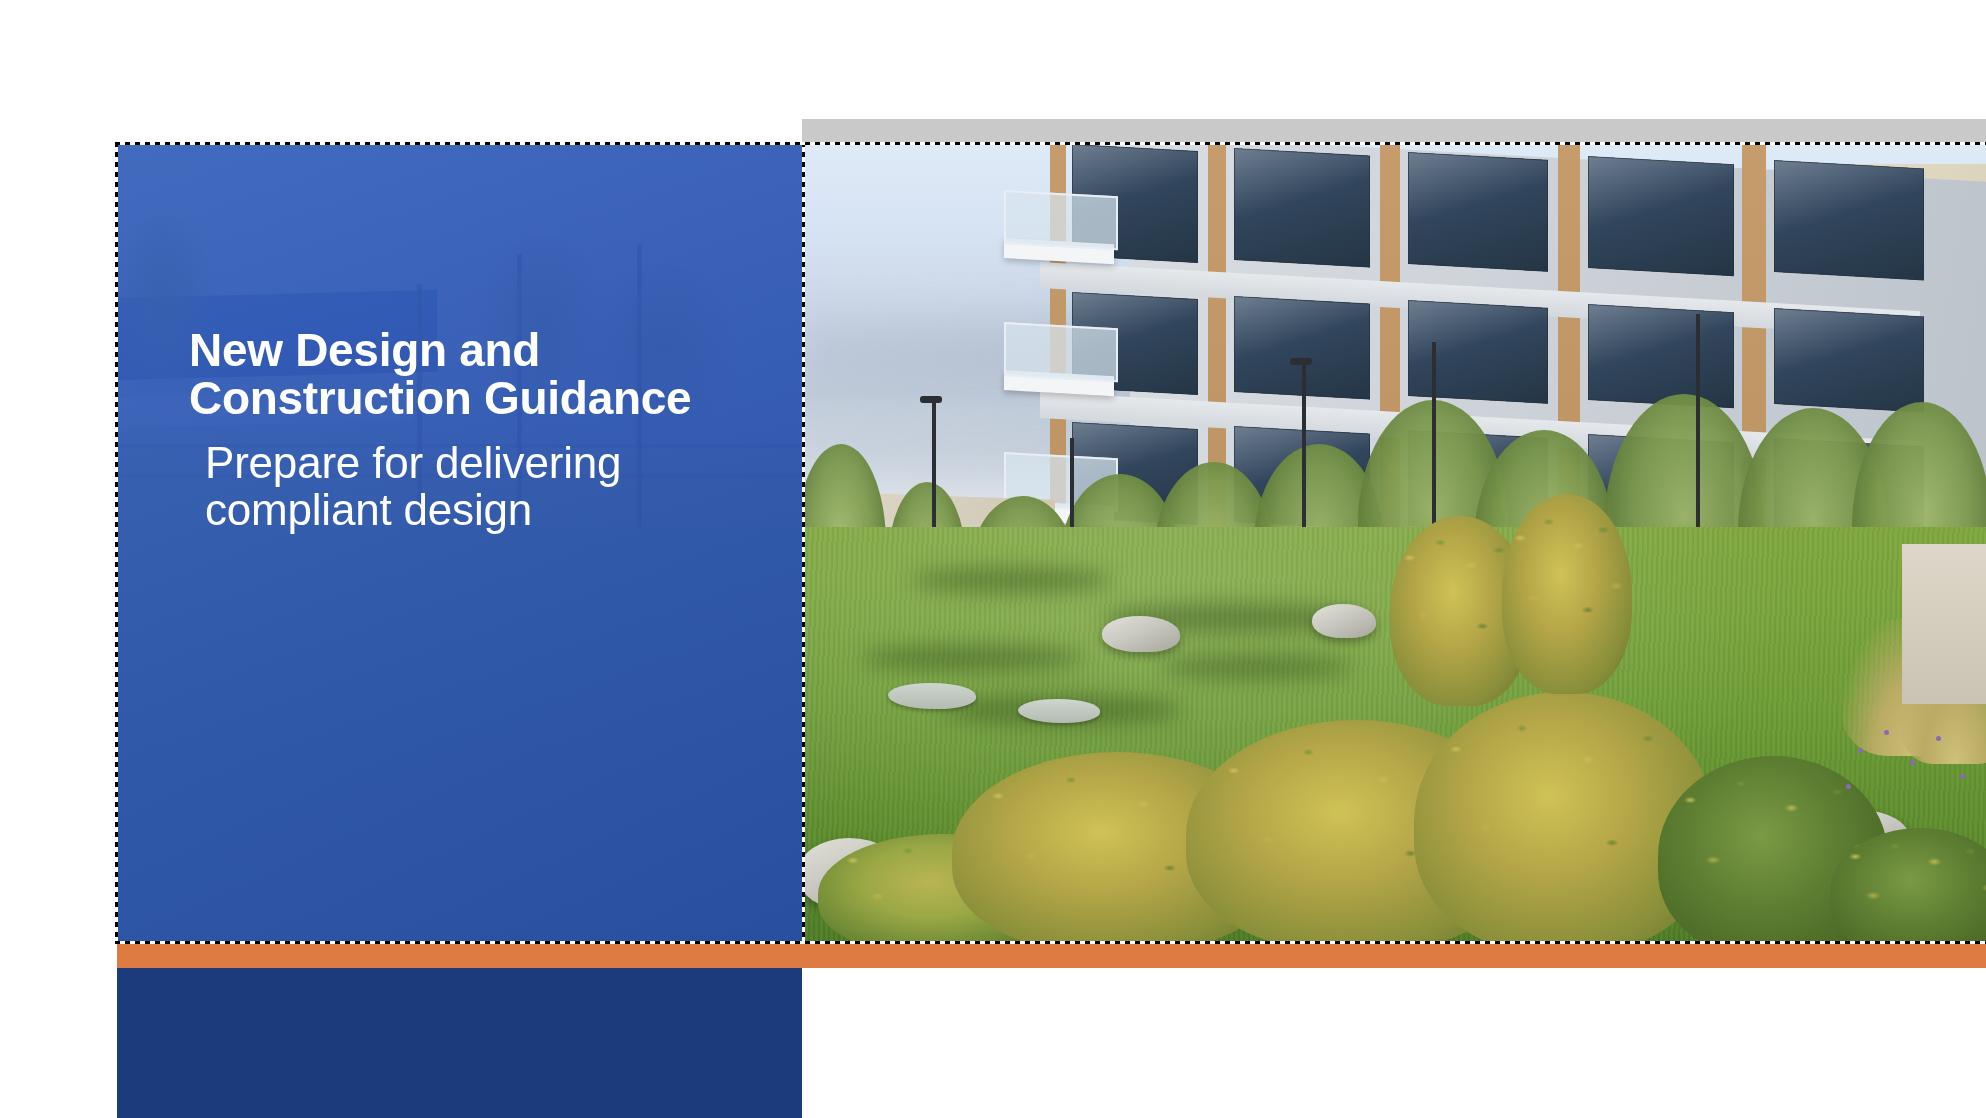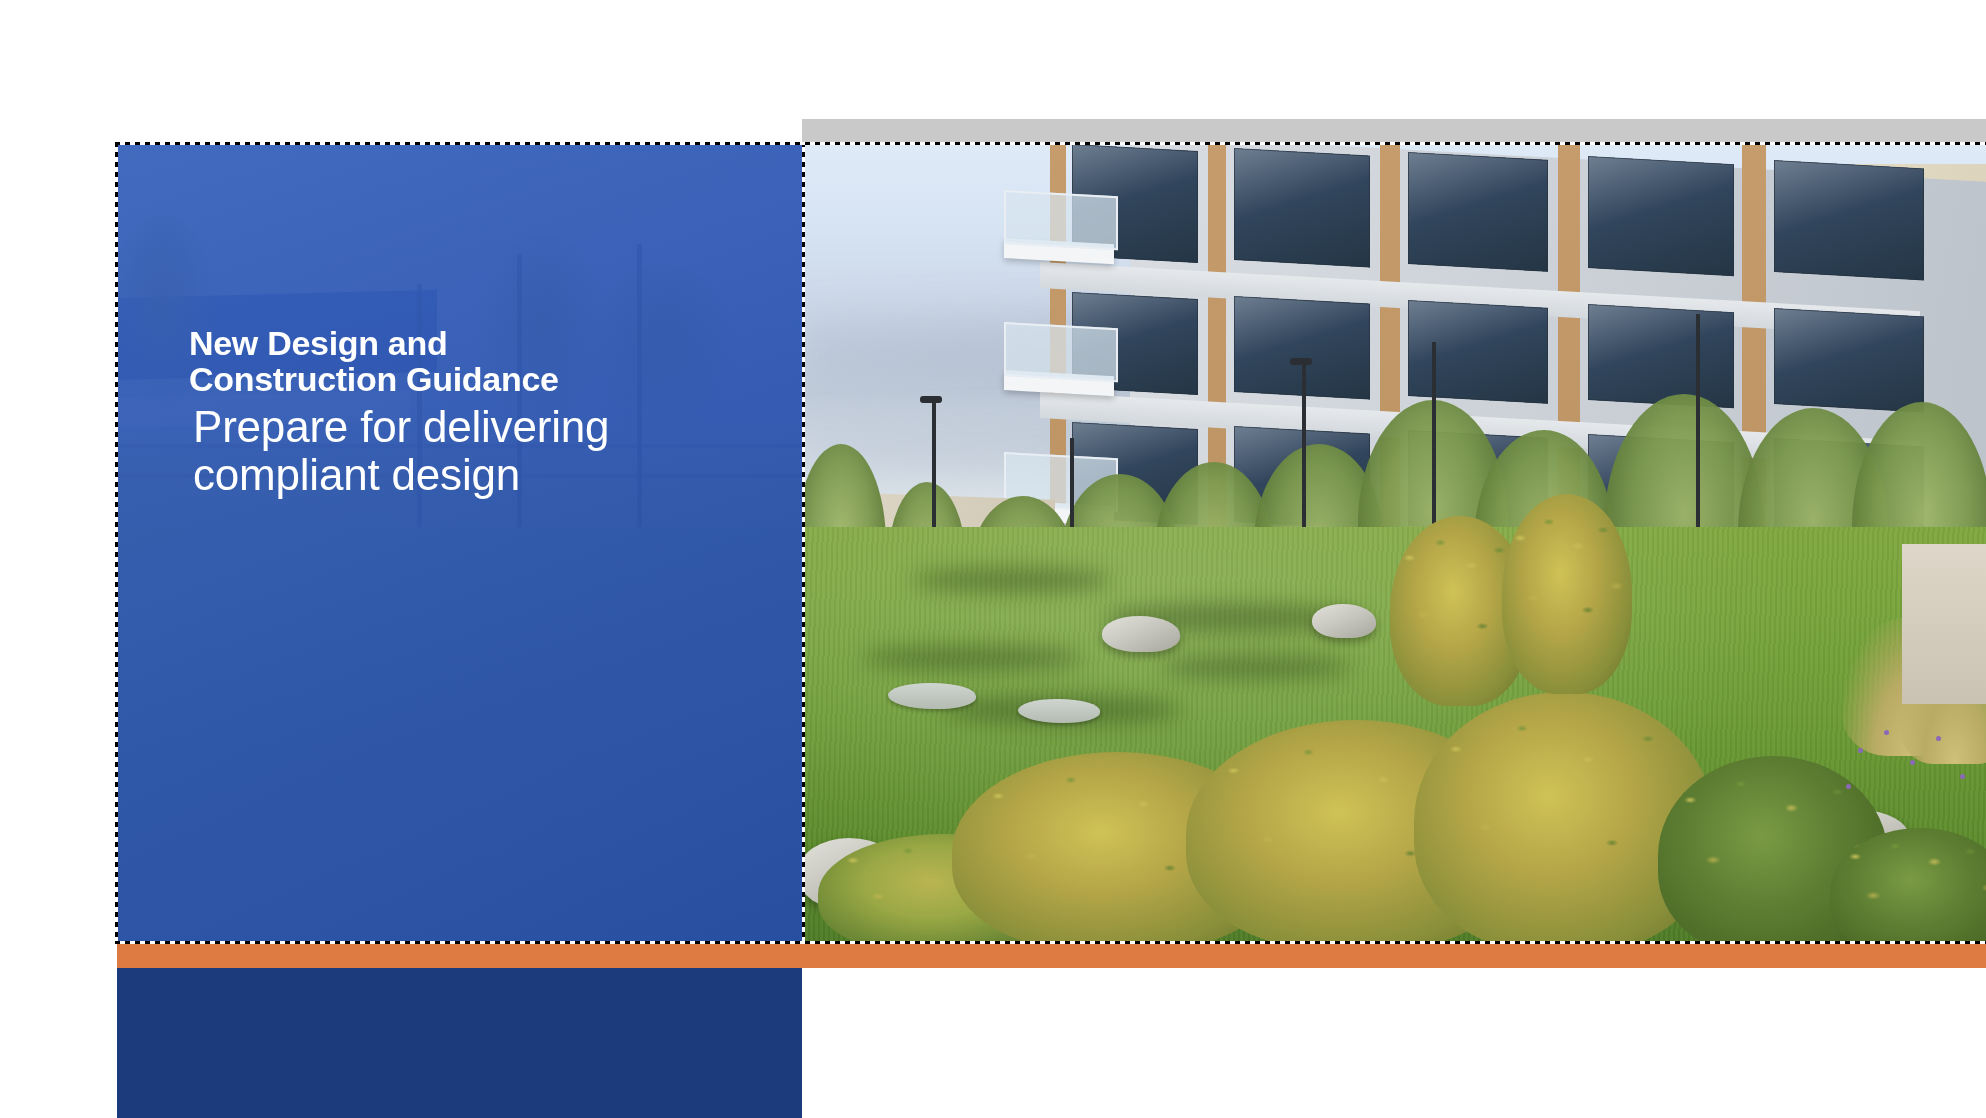--- a/index.html
+++ b/index.html
@@ -255,33 +255,33 @@
     background: linear-gradient(155deg, rgba(56,98,188,.90) 0%, rgba(48,88,180,.92) 45%, rgba(38,76,166,.94) 100%);
   }
   .panel-copy {
     position: absolute;
     left: 72px;
     top: 182px;
     width: 540px;
     color: #ffffff;
   }
   .panel-title {
-    font-size: 34px;
+    font-size: 46px;
     line-height: 1.05;
     font-weight: bold;
     letter-spacing: -0.3px;
     margin: 0 0 6px 0;
     white-space: pre-line;
   }
   .panel-sub {
     font-size: 44px;
     line-height: 1.08;
     font-weight: normal;
     letter-spacing: -0.2px;
-    margin: 4px;
+    margin: 16px;
     white-space: pre-line;
   }
 
   
   .selection-outline {
     position:absolute;
     left: 115px; top: 142px;
     width: 1871px; height: 802px;
     pointer-events:none;
     z-index: 40;

